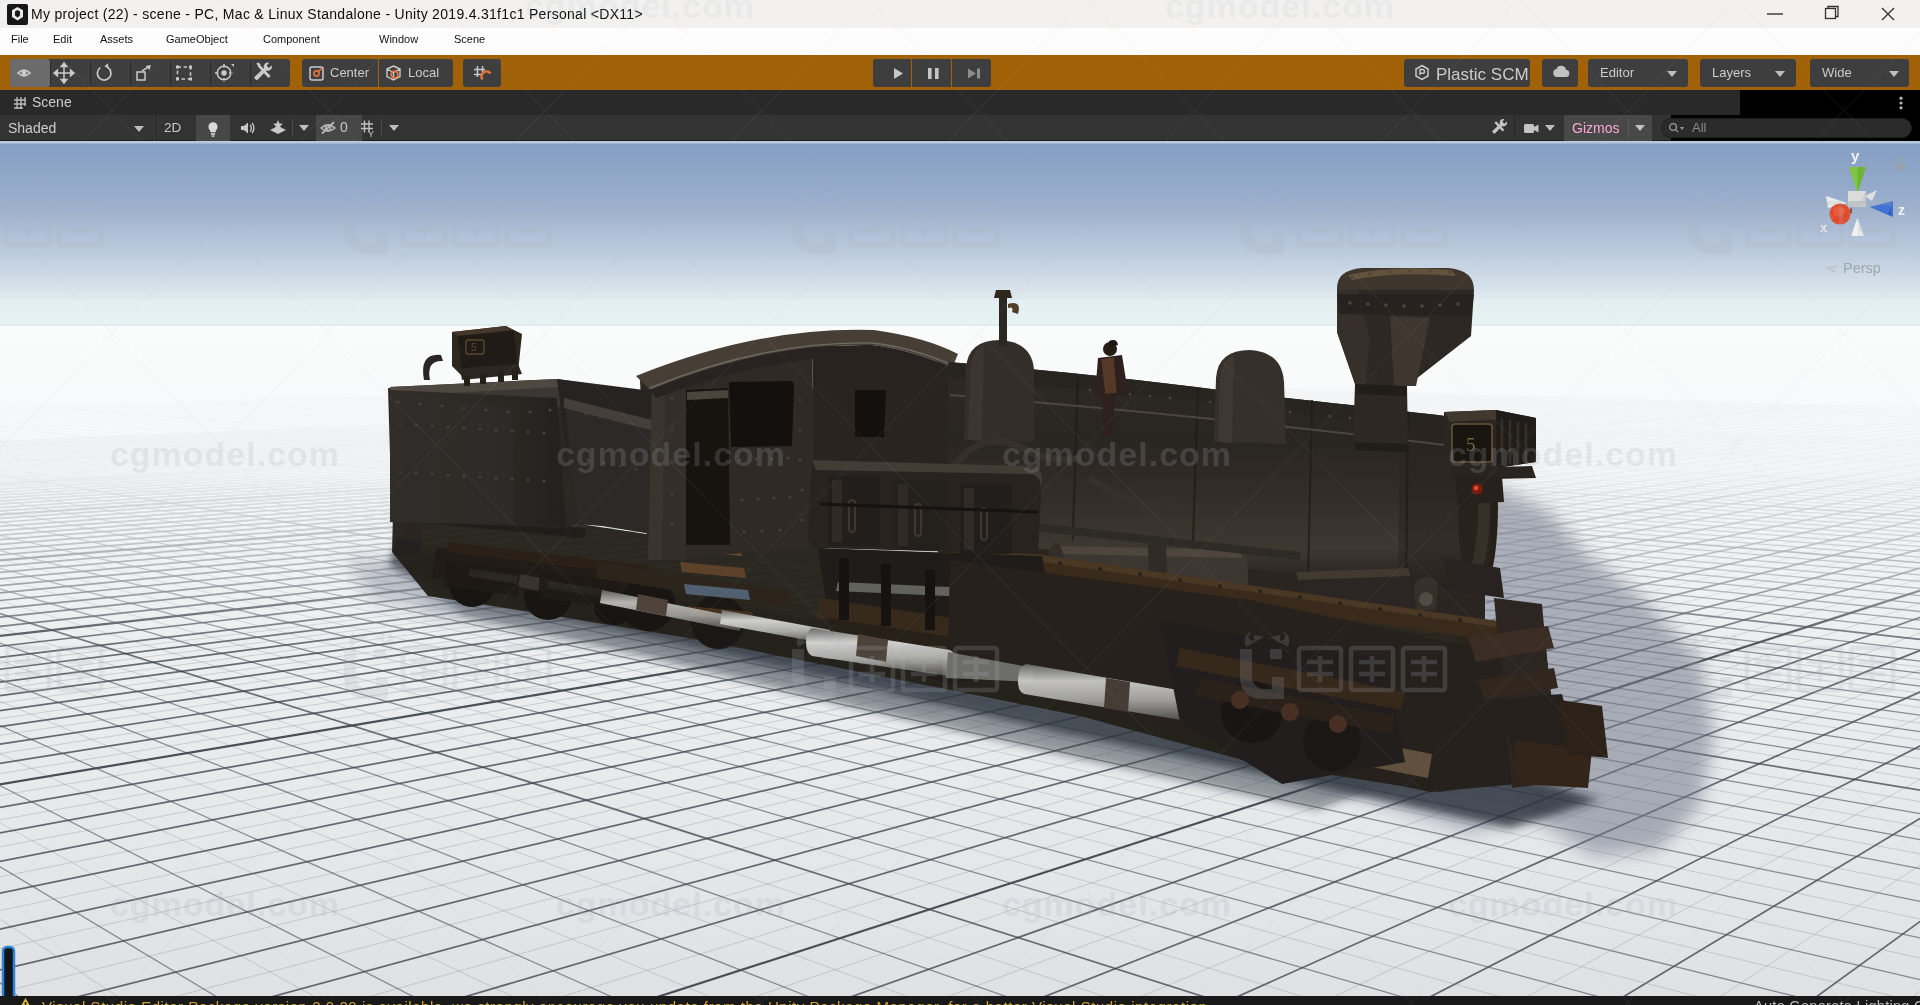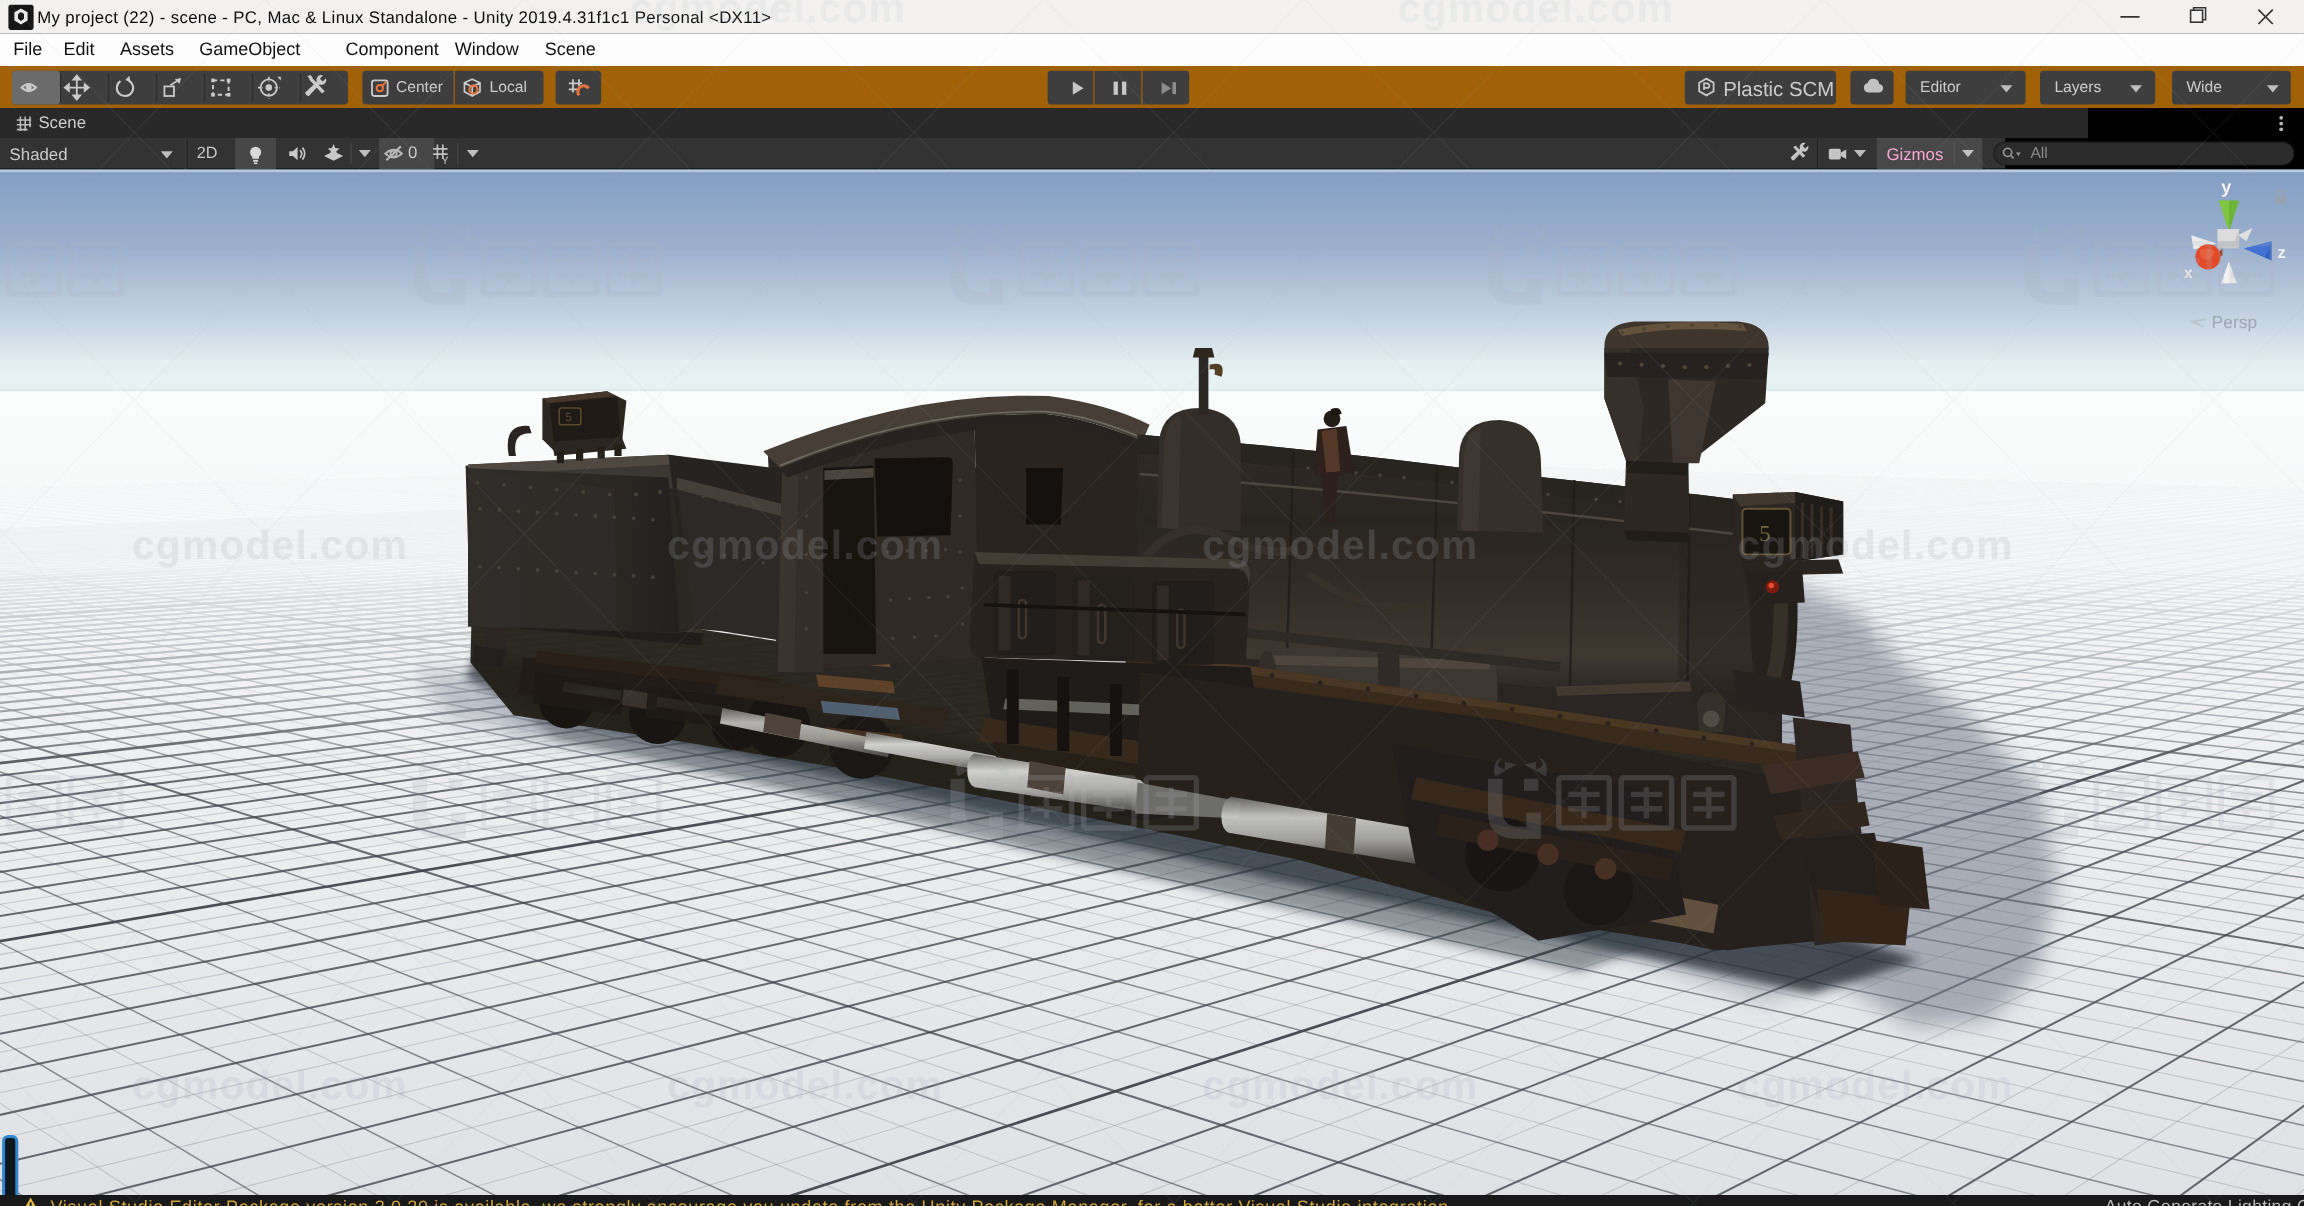--- a/index.html
+++ b/index.html
@@ -1,19 +1,19 @@
 <!DOCTYPE html>
 <html><head><meta charset="utf-8"><style>
 *{margin:0;padding:0;box-sizing:border-box}
 html,body{width:1920px;height:1005px;overflow:hidden;background:#000;font-family:"Liberation Sans",sans-serif}
 .abs{position:absolute}
 #titlebar{position:absolute;left:0;top:0;width:1920px;height:28px;background:#f2f1f0}
 #titlebar .ttext{position:absolute;left:31px;top:6px;font-size:14px;letter-spacing:0.3px;color:#0c0c0c;white-space:nowrap}
 #menubar{position:absolute;left:0;top:28px;width:1920px;height:27px;background:#fdfdfd}
-.menu{position:absolute;top:5px;font-size:15px;color:#111}
+.menu{position:absolute;top:5px;font-size:11px;color:#111}
 #toolbar{position:absolute;left:0;top:55px;width:1920px;height:35px;background:#a16207}
 .tbtn{position:absolute;top:4px;height:28px;background:#3e3e3e;border-radius:3px}
 #tabrow{position:absolute;left:0;top:90px;width:1740px;height:25px;background:#292929}
 #scenetools{position:absolute;left:0;top:115px;width:1671px;height:26px;background:#333333;border-bottom:1px solid #1c1c1c}
 #viewport{position:absolute;left:0;top:141px;width:1920px;height:855px;overflow:hidden}
 #statusbar{position:absolute;left:0;top:996px;width:1920px;height:9px;background:#191919;overflow:hidden}
 .wlabel{color:#ccc;font-size:13px}
 </style></head>
 <body>
 
@@ -29,21 +29,21 @@
    <rect x="68.5" y="8.5" width="10" height="10" fill="none" stroke="#333" stroke-width="1.3"></rect>
    <path d="M71 8.5 v-2 h 10 v 10 h -2" fill="none" stroke="#333" stroke-width="1.3"></path>
    <path d="M125 8 l 12 12 M137 8 l -12 12" stroke="#333" stroke-width="1.4"></path>
  </svg>
 </div>
 <div id="menubar">
     <div class="menu" style="left:11px">File</div>
     <div class="menu" style="left:53px">Edit</div>
     <div class="menu" style="left:100px">Assets</div>
     <div class="menu" style="left:166px">GameObject</div>
-    <div class="menu" style="left:288px">Component</div>
+    <div class="menu" style="left:263px">Component</div>
     <div class="menu" style="left:379px">Window</div>
     <div class="menu" style="left:454px">Scene</div>
   </div>
 <div id="toolbar">
 
 <div class="tbtn" style="left:10px;width:280px"></div>
 <div class="tbtn" style="left:10px;width:40px;background:#6b6b6b"></div>
 <div class="abs" style="left:50px;top:6px;width:1px;height:24px;background:#2a2a2a"></div>
     <div class="abs" style="left:90px;top:6px;width:1px;height:24px;background:#2a2a2a"></div>
     <div class="abs" style="left:130px;top:6px;width:1px;height:24px;background:#2a2a2a"></div>

